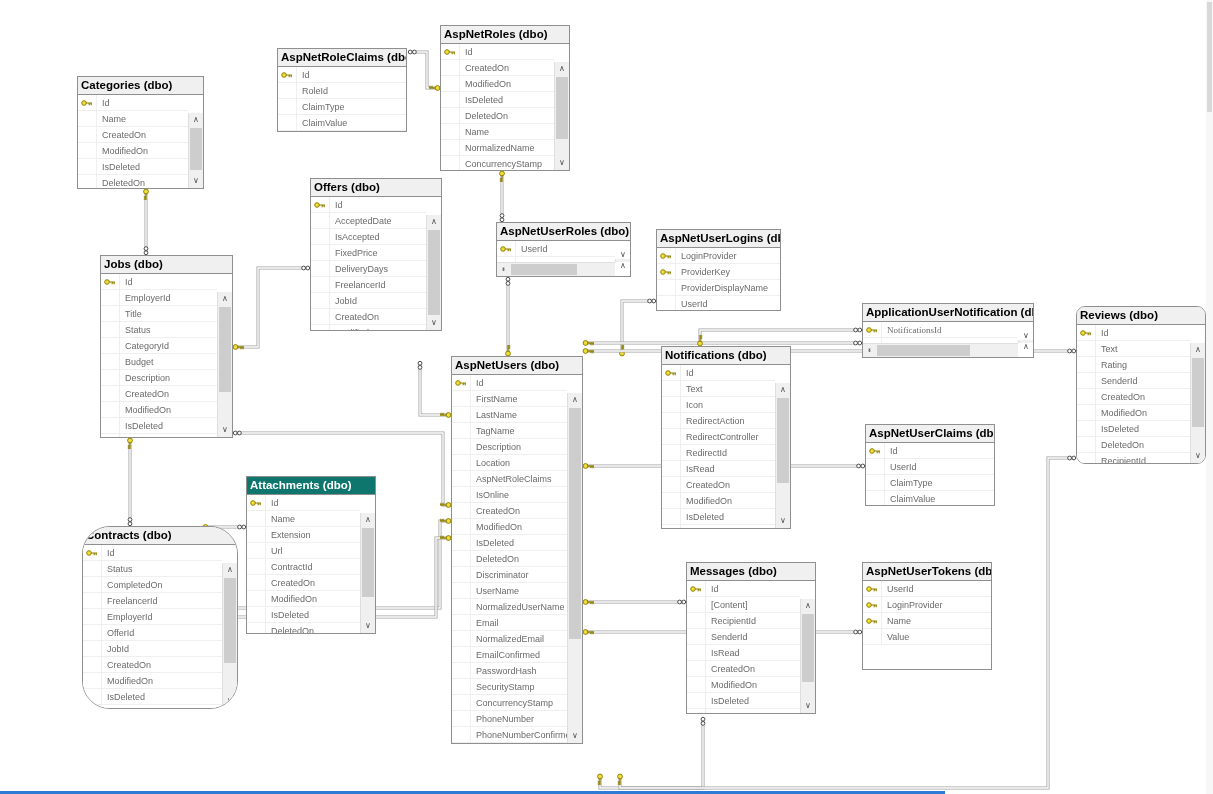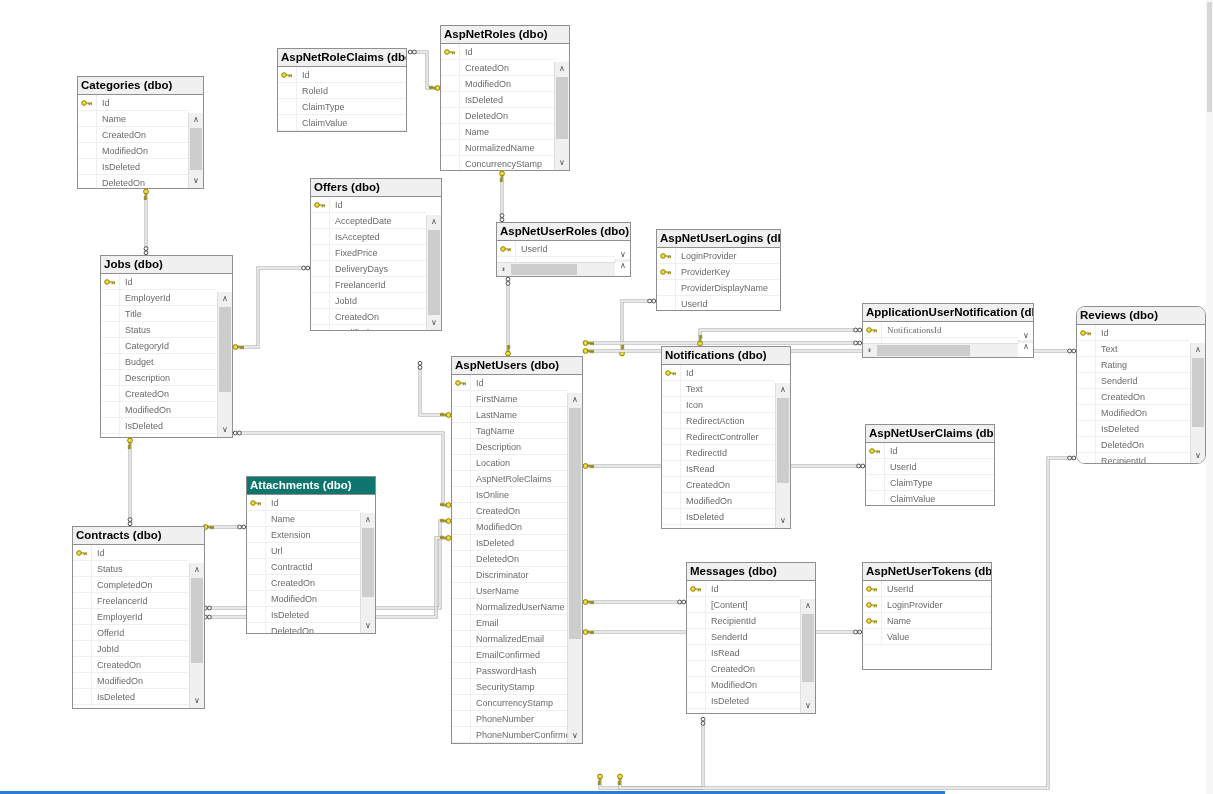--- a/index.html
+++ b/index.html
@@ -920,21 +920,21 @@
             <div class="fname">DeletedOn</div>
           </div>
         </div>
         <div class="vbar">
           <div class="sarrow" style="top: 0px;">∧</div>
           <div class="sarrow" style="bottom: 0px;">∨</div>
           <div class="vthumb" style="top: 15px; height: 69px;"></div>
         </div>
       </div>
     </div>
-    <div class="tbl" style="left: 72px; top: 526px; width: 133px; height: 183px;">
+    <div class="tbl" style="left: 82px; top: 526px; width: 156px; height: 183px; border-radius: 28px;">
       <div class="tbl-header">Contracts (dbo)</div>
       <div class="tbl-body">
         <div class="rows" style="right: 15px; bottom: 0px;">
           <div class="row">
             <div class="keycell">
               <svg width="12" height="8" viewBox="0 0 12 8">
     <circle cx="3" cy="4" r="2.3" fill="#f2de39" stroke="#8f8000" stroke-width="1"></circle>
     <path d="M 5 4 H 11 M 8.2 4 V 6.2 M 10.2 4 V 6.2" stroke="#8f8000" stroke-width="1.2" fill="none"></path>
   </svg>
             </div>

